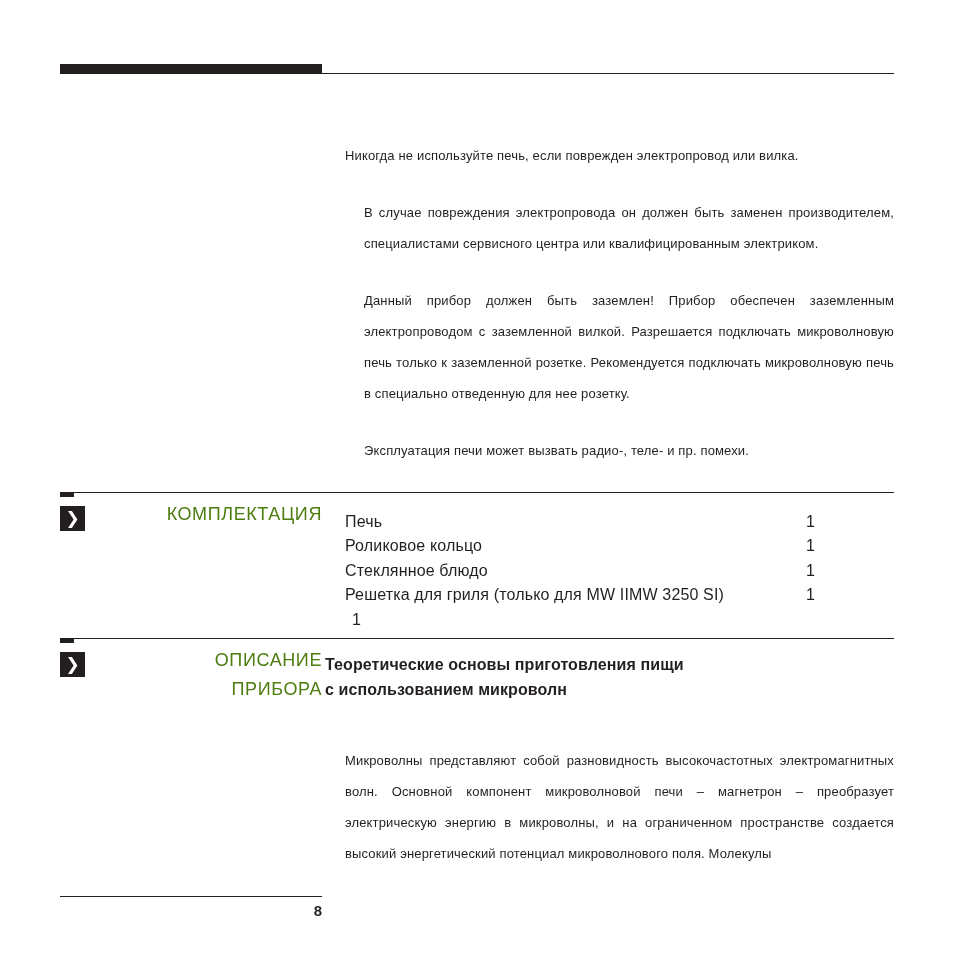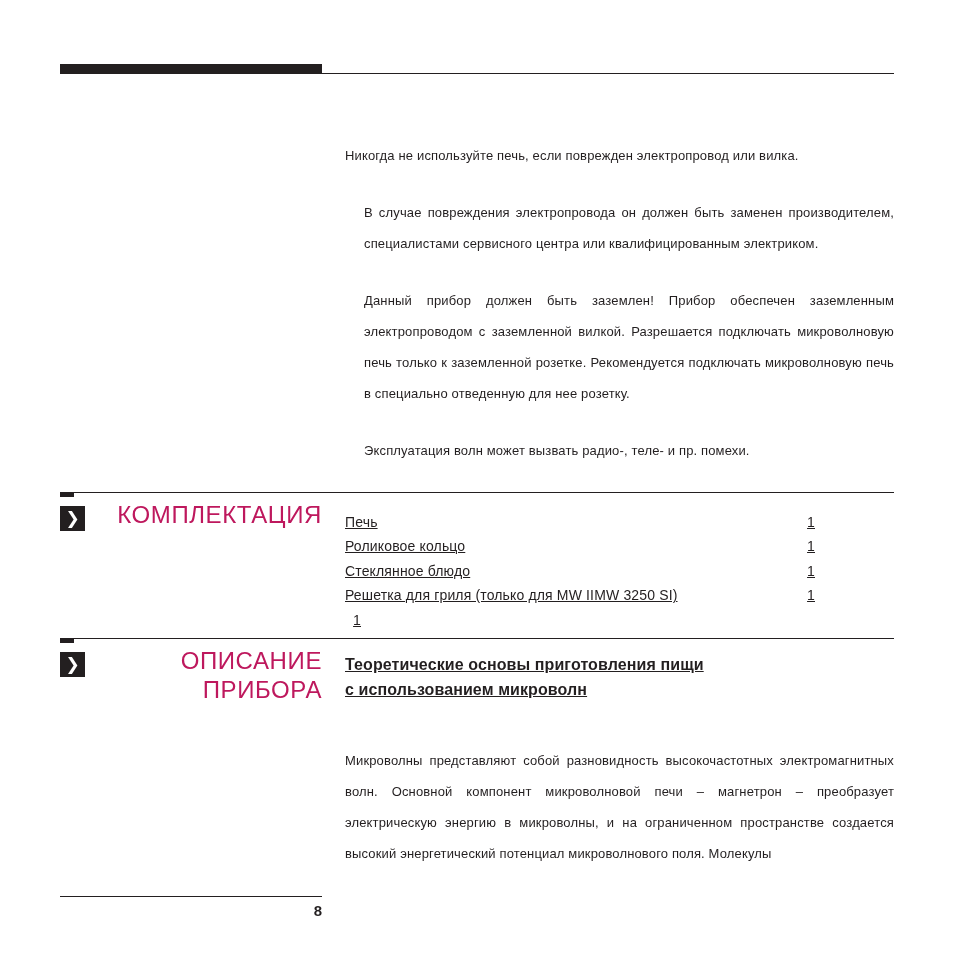--- a/index.html
+++ b/index.html
@@ -121,62 +121,60 @@
     font-size: 17px;
     line-height: 25px;
     text-align: center;
     font-family: "Liberation Sans", sans-serif;
   }
   .rail-title {
     position: absolute;
     right: 0;
     top: -6px;
     text-align: right;
-    font-size: 24px;
+    font-size: 18px;
     line-height: 29px;
     letter-spacing: 0.6px;
-    color: #be185d;
+    color: #4d7c0f;
     white-space: pre-line;
   }
 
   
   .pack-list {
     position: absolute;
     left: 345px;
     top: 510px;
     width: 470px;
   }
   .pack-row {
     display: flex;
     justify-content: space-between;
     align-items: baseline;
-    font-size: 14px;
+    font-size: 16px;
     line-height: 24.4px;
     color: #231f20;
     letter-spacing: 0.15px;
-    text-decoration: underline;
   }
   .pack-qty {
     text-align: right;
     min-width: 16px;
   }
 
   
   .subheading {
     position: absolute;
-    left: 345px;
+    left: 325px;
     top: 652px;
     width: 549px;
     font-size: 16px;
     font-weight: bold;
     line-height: 25px;
     color: #231f20;
     letter-spacing: 0.1px;
     white-space: pre-line;
-    text-decoration: underline;
   }
 
   .desc-body {
     position: absolute;
     left: 345px;
     top: 745px;
     width: 549px;
   }
 
   
@@ -210,21 +208,21 @@
 
   <div class="page-header">
     <div class="header-bar"></div>
     <div class="header-rule"></div>
   </div>
 
   <div class="intro">
     <p class="body-text">Никогда не используйте печь, если поврежден электропровод или вилка.</p>
     <p class="body-text">В случае повреждения электропровода он должен быть заменен производителем, специалистами сервисного центра или квалифицированным электриком.</p>
     <p class="body-text">Данный прибор должен быть заземлен! Прибор обеспечен заземленным электропроводом с заземленной вилкой. Разрешается подключать микроволновую печь только к заземленной розетке. Рекомендуется подключать микроволновую печь в специально отведенную для нее розетку.</p>
-    <p class="body-text">Эксплуатация волн может вызвать радио-, теле- и пр. помехи.</p>
+    <p class="body-text">Эксплуатация печи может вызвать радио-, теле- и пр. помехи.</p>
   </div>
 
   <div class="divider" style="top:492px;"></div>
 
   <div class="rail" style="top:506px;">
     <div class="rail-marker">
       <span class="chev">❯</span>
     </div>
     <div class="rail-title">КОМПЛЕКТАЦИЯ</div>
   </div>

